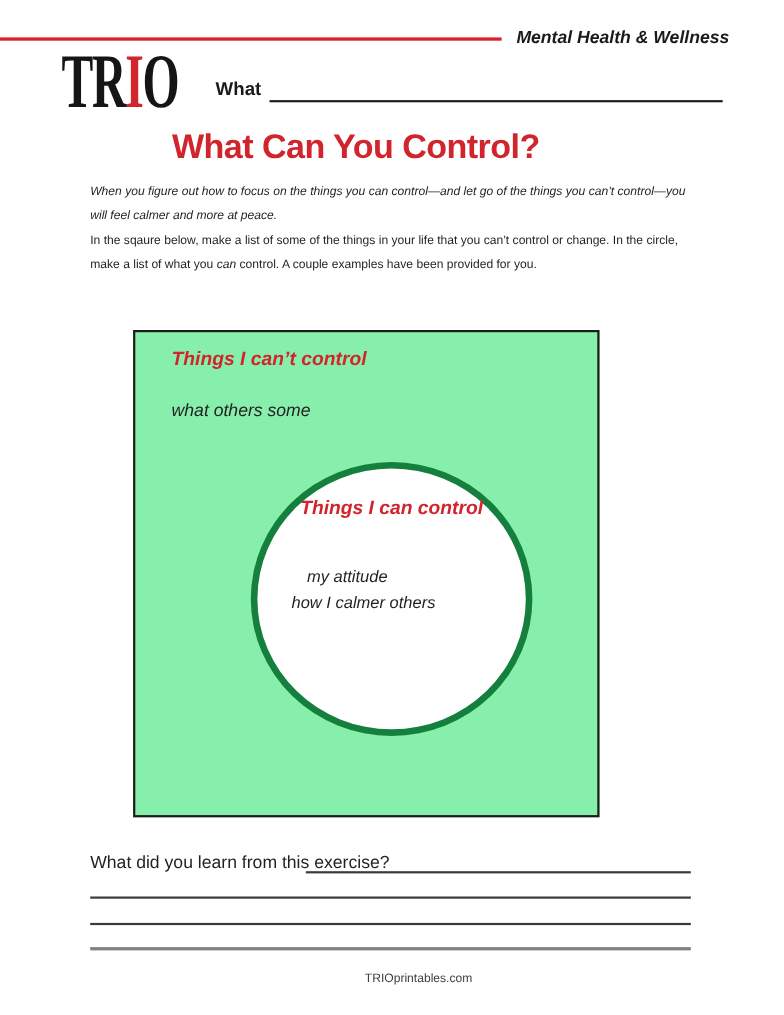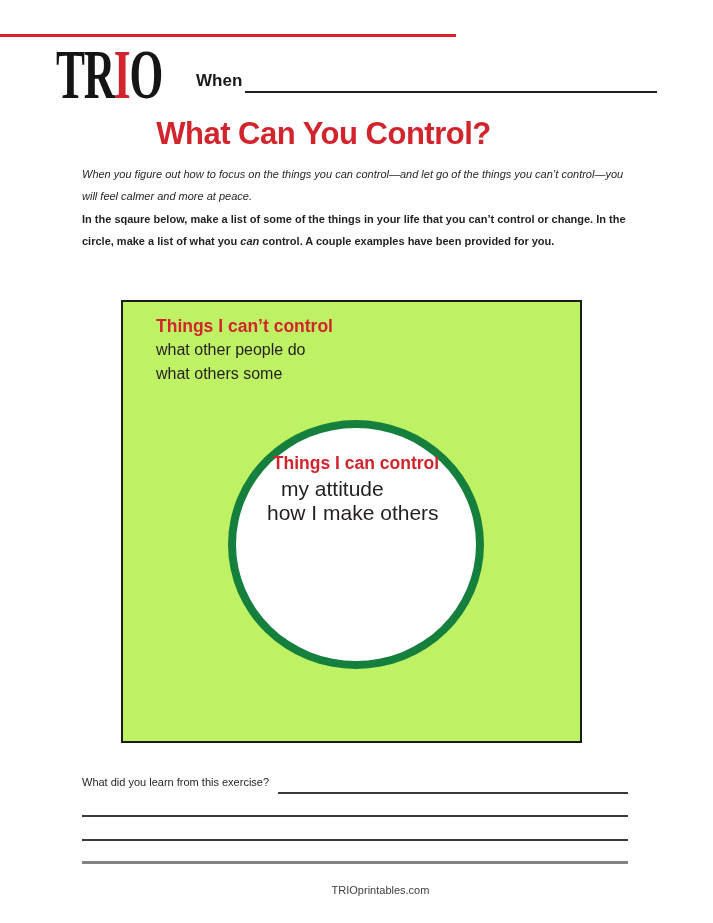--- a/index.html
+++ b/index.html
@@ -58,99 +58,100 @@
     letter-spacing: -0.5px;
   }
 
   
   .para {
     left: 82px; width: 550px;
     font-size: 11px; line-height: 22px;
     margin: 0;
   }
   .para-italic { top: 163px; font-style: italic; }
-  .para-instructions { top: 208px; font-weight: bold; }
+  .para-instructions { top: 208px; }
   .em-can { font-style: italic; }
 
   
   .square-box {
-    left: 121px; top: 300px; width: 461px; height: 443px;
+    left: 121px; top: 300px; width: 424px; height: 443px;
     border: 2px solid #1c1c1c;
     box-sizing: border-box;
-    background: #bef264;
+    background: #86efac;
+    font-style: italic;
   }
   .square-label {
     left: 33px; top: 14px;
     font-size: 17.5px; font-weight: bold; color: #d2242c;
     white-space: nowrap;
   }
   .square-item { left: 33px; font-size: 16px; white-space: nowrap; }
   .square-item-0 { top: 39px; }
   .square-item-1 { top: 63px; }
 
   .circle {
     left: 105px; top: 118px; width: 256px; height: 249px;
-    border: 8px solid #15803d;
+    border: 6px solid #15803d;
     border-radius: 50%;
     box-sizing: border-box;
     background: #ffffff;
   }
   .circle-label {
     left: 0; top: 25px; width: 100%;
     text-align: center;
     font-size: 17.5px; font-weight: bold; color: #d2242c;
     white-space: nowrap;
   }
-  .circle-item { font-size: 21px; white-space: nowrap; }
+  .circle-item { font-size: 15px; white-space: nowrap; margin-top: 41px; }
   .circle-item-0 { left: 45px; top: 49px; }
   .circle-item-1 { left: 31px; top: 73px; }
 
   
   .question-label {
     left: 82px; top: 776px;
-    font-size: 11px; white-space: nowrap;
+    font-size: 16px; white-space: nowrap;
   }
   .question-line { left: 278px; top: 792px; width: 350px; height: 2px; background: #3a3a3a; }
   .write-line { left: 82px; width: 546px; height: 2px; background: #3a3a3a; }
   .write-line-1 { top: 815px; }
   .write-line-2 { top: 839px; }
   .footer-rule { left: 82px; top: 861px; width: 546px; height: 3px; background: #828282; }
 
   .footer-url {
     left: 0; top: 884px; width: 713px;
     text-align: center;
     font-size: 11px; color: #404040; padding-left: 24px;
   }
 </style>
 </head>
 <body>
 
 <div class="page">
 
   <div class="abs header-rule"></div>
+  <div class="abs header-category">Mental Health &amp; Wellness</div>
 
   <div class="abs logo"><span>TR</span><span class="logo-i">I</span><span>O</span></div>
 
-  <div class="abs name-label">When</div>
+  <div class="abs name-label">What</div>
   <div class="abs name-line"></div>
 
   <div class="abs title">What Can You Control?</div>
 
   <p class="abs para para-italic">When you figure out how to focus on the things you can control—and let go of the things you can’t control—you will feel calmer and more at peace.</p>
   <p class="abs para para-instructions"><span>In the sqaure below, make a list of some of the things in your life that you can’t control or change. In the circle, make a list of what you </span><span class="em-can">can</span><span> control. A couple examples have been provided for you.</span></p>
 
   <div class="abs square-box">
     <div class="abs square-label">Things I can’t control</div>
-    <div class="abs square-item square-item-0">what other people do</div>
     <div class="abs square-item square-item-1">what others some</div>
 
     <div class="abs circle">
       <div class="abs circle-label">Things I can control</div>
       <div class="abs circle-item circle-item-0">my attitude</div>
-      <div class="abs circle-item circle-item-1">how I make others</div>
+      <div class="abs circle-item circle-item-1">how I calmer others</div>
     </div>
   </div>
 
   <div class="abs question-label">What did you learn from this exercise?</div>
   <div class="abs question-line"></div>
   <div class="abs write-line write-line-1"></div>
   <div class="abs write-line write-line-2"></div>
   <div class="abs footer-rule"></div>
 
   <div class="abs footer-url">TRIOprintables.com</div>

